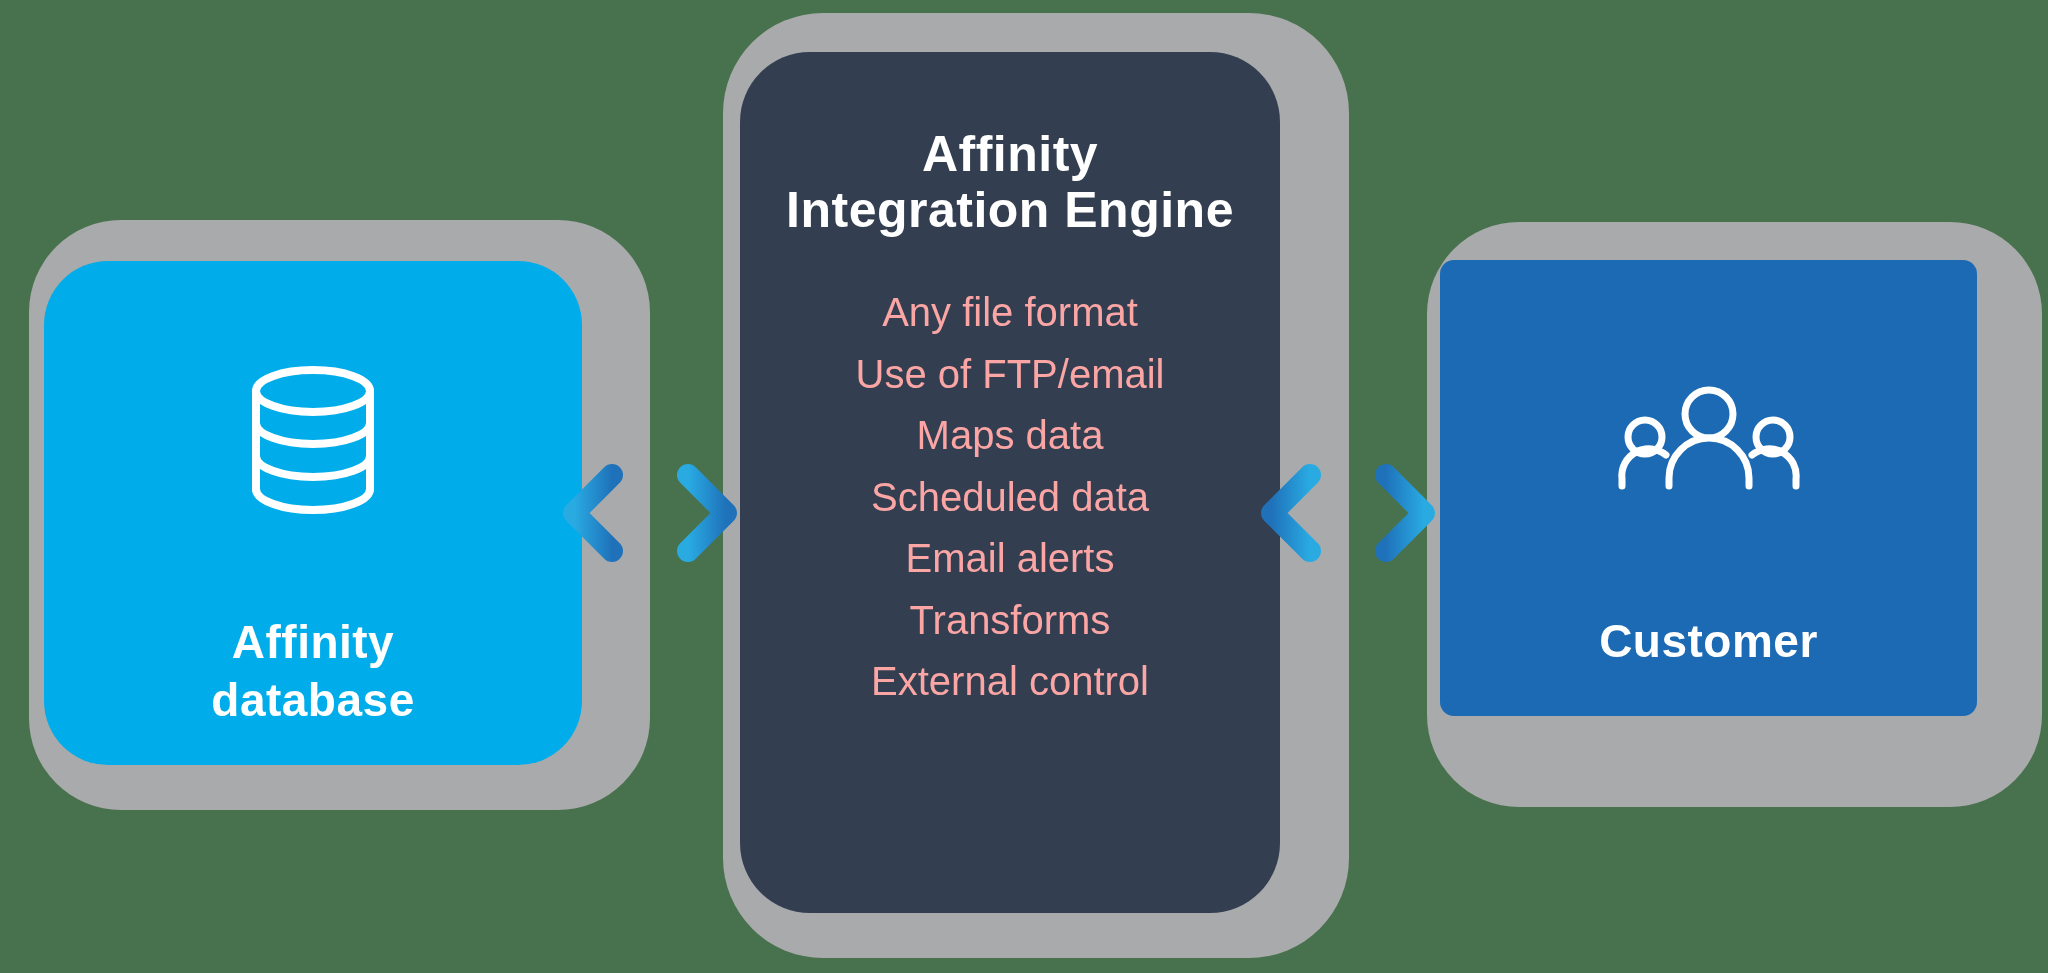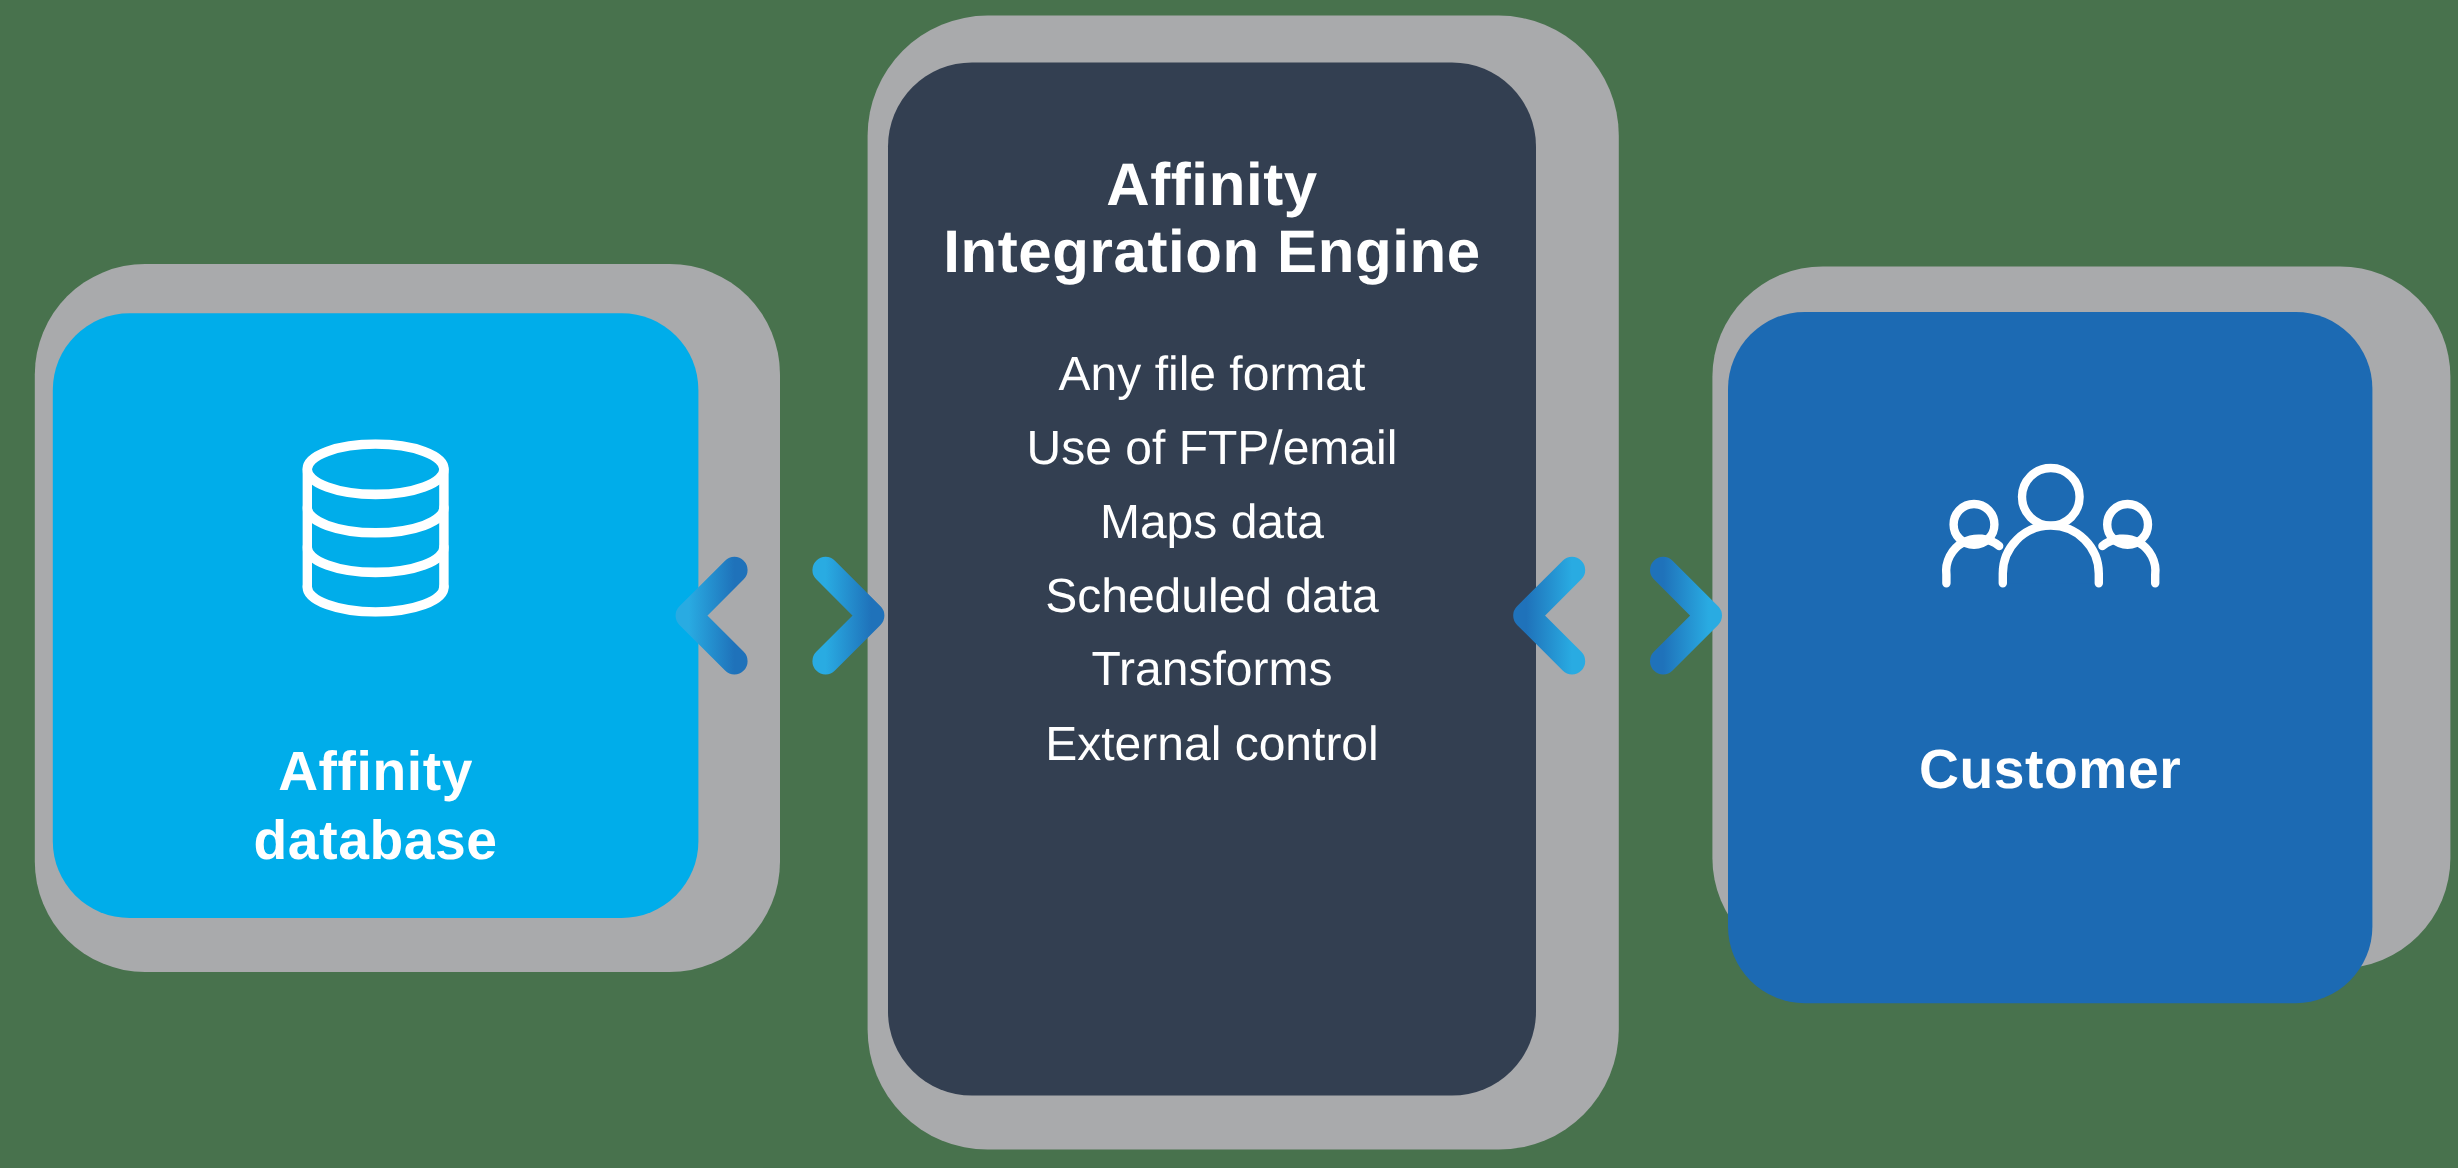--- a/index.html
+++ b/index.html
@@ -15,41 +15,41 @@
   }
   
   .plate{position:absolute;background:#a9aaac;margin-left:12px;}
   .plate.left {left:17px; top:220px; width:621px; height:590px; border-radius:92px;}
   .plate.mid  {left:711px;top:13px;  width:626px; height:945px; border-radius:100px;}
   .plate.right{left:1415px;top:222px;width:615px; height:585px; border-radius:92px;}
   
   .box{position:absolute;border-radius:64px;}
   .plate.left  .box{left:15px;top:41px;width:538px;height:504px;background:#00adea;}
   .plate.mid   .box{left:17px;top:39px;width:540px;height:861px;background:#333f51;border-radius:70px;}
-  .plate.right .box{left:13px;top:38px;width:537px;height:576px;background:#1c6ab3;}
+  .plate.right .box{left:13px;top:38px;width:537px;height:456px;background:#1c6ab3;border-radius:14px;}
 
   .box-label{
     position:absolute;left:0;top:352px;width:100%;
     text-align:center;color:#ffffff;
     font-size:46px;font-weight:bold;line-height:58px;
     letter-spacing:.5px;
   }
   .box-label span{display:block;}
 
   .engine-title{
     position:absolute;left:0;top:74px;width:100%;
     text-align:center;color:#ffffff;
     font-size:50px;font-weight:bold;line-height:56px;
     letter-spacing:.5px;
   }
   .engine-title span{display:block;}
 
   .feature-list{
     position:absolute;left:0;top:230px;width:100%;
-    text-align:center;color:#ffffff;
+    text-align:center;color:#fca5a5;
     font-size:40px;font-weight:normal;line-height:61.5px;
   }
 
   .icon-svg{position:absolute;left:50%;transform:translateX(-50%);}
   .db-icon{top:105px;}
   .people-icon{top:126px;}
 
   .arrow-svg{position:absolute;width:180px;height:116px;top:455px;}
   .arrow-svg.a-left {left:560px;}
   .arrow-svg.a-right{left:1258px;}
@@ -82,20 +82,21 @@
     <div class="box">
       <div class="engine-title">
         <span>Affinity</span>
         <span>Integration Engine</span>
       </div>
       <div class="feature-list">
         <div>Any file format</div>
         <div>Use of FTP/email</div>
         <div>Maps data</div>
         <div>Scheduled data</div>
+        <div>Email alerts</div>
         <div>Transforms</div>
         <div>External control</div>
       </div>
     </div>
   </div>
 
   <div class="plate right">
     <div class="box">
       <svg class="icon-svg people-icon" width="190" height="104" viewBox="0 0 190 104">
         <g fill="none" stroke="#ffffff" stroke-width="7" stroke-linecap="round">

